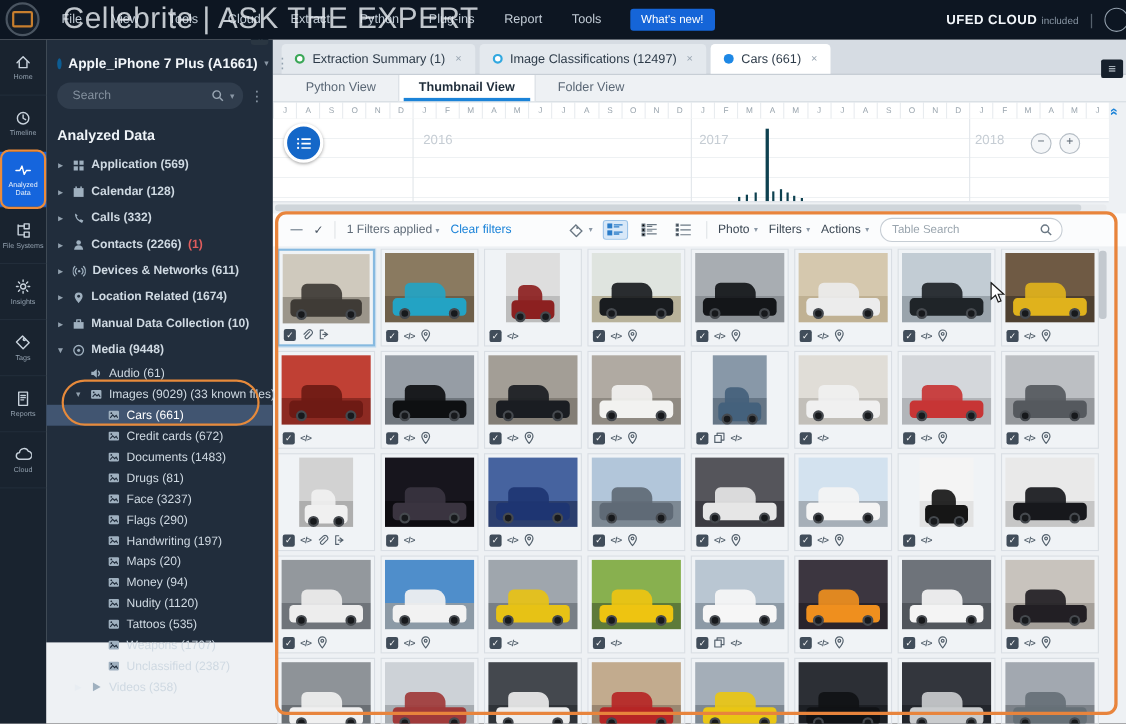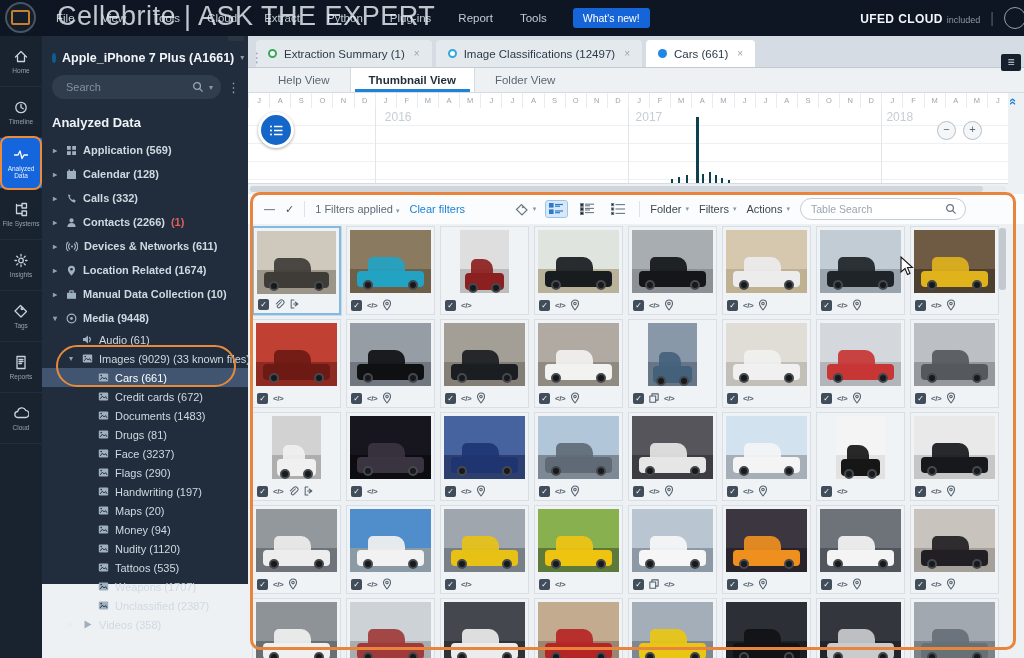--- a/index.html
+++ b/index.html
@@ -77,21 +77,21 @@
   
   #ruler{position:absolute;left:248px;top:93px;width:760px;height:15px;background:#fff;border-bottom:1px solid #e0e4e8;
          display:flex;z-index:8;}
   .mcell{flex:1;border-left:1px solid #e8ecef;font-size:7.5px;color:#9aa5ae;display:flex;align-items:center;justify-content:center;}
   #tlCollapse{position:absolute;left:1010px;top:94px;color:#1b83d8;font-size:13px;font-weight:bold;
               transform:rotate(90deg);z-index:8;}
   #chart{position:absolute;left:248px;top:108px;width:760px;height:75px;background:#fff;border-bottom:1px solid #d5dbe1;
          overflow:hidden;z-index:8;
          background-image:repeating-linear-gradient(to bottom,#ffffff 0 17px,#eef1f3 17px 18px);}
   .yearline{position:absolute;top:0;bottom:0;width:1px;background:#e2e6ea;}
-  .yearlab{position:absolute;top:2px;font-size:12px;color:#c6cdd4;}
+  .yearlab{position:absolute;top:12px;font-size:12px;color:#c6cdd4;}
   .bar{position:absolute;bottom:0;background:#0e4150;}
   #legendBtn{position:absolute;left:10px;top:4px;width:30px;height:30px;border-radius:50%;background:#1467c8;
              border:3px solid #fff;box-shadow:0 1px 3px rgba(0,0,0,.35);display:flex;align-items:center;justify-content:center;}
   .zoombtn{position:absolute;top:13px;width:17px;height:17px;border-radius:50%;border:1px solid #b6bec6;background:#f4f6f8;
            color:#5a6672;font-size:11px;line-height:15px;text-align:center;}
   #hdivider{position:absolute;left:250px;top:186px;width:756px;height:6px;background:#e8ebee;border-radius:3px;z-index:8;}
   #hdivider .hthumb{width:97%;height:6px;background:#cfd5da;border-radius:3px;}
   
   #toolbar{position:absolute;left:248px;top:194px;width:776px;height:30px;background:#fbfcfd;display:flex;
            align-items:center;gap:10px;padding:0 58px 0 16px;box-sizing:border-box;font-size:11px;color:#5f6b78;z-index:9;}
@@ -462,21 +462,21 @@
       </div>
       <div class="tab active">
         <span class="dot solid" style="background:#1e88e5;"></span>
      <span>Cars (661)</span>
      <span class="x">×</span>
       </div>
     </div>
   <div id="mainmenu">≡</div>
   <div id="viewtabs">
       <div class="vtab">
-        <span>Help View</span>
+        <span>Python View</span>
       </div>
       <div class="vtab active">
         <span>Thumbnail View</span>
       </div>
       <div class="vtab">
         <span>Folder View</span>
       </div>
     </div>
 
   <div id="ruler">
@@ -600,21 +600,21 @@
               <line x1="4.5" y1="1.6" x2="14" y2="1.6"></line>
               <rect x="0.6" y="5" width="2" height="2"></rect>
               <line x1="4.5" y1="6" x2="14" y2="6"></line>
               <rect x="0.6" y="9.4" width="2" height="2"></rect>
               <line x1="4.5" y1="10.4" x2="14" y2="10.4"></line>
             </g>
           </svg>
       </span>
       <div class="tdiv"></div>
       <span class="ddl">
-          <span>Folder</span>
+          <span>Photo</span>
           <span class="caret" style="font-size:7px;">▾</span>
         </span>
       <span class="ddl">
           <span>Filters</span>
           <span class="caret" style="font-size:7px;">▾</span>
         </span>
       <span class="ddl">
           <span>Actions</span>
           <span class="caret" style="font-size:7px;">▾</span>
         </span>

